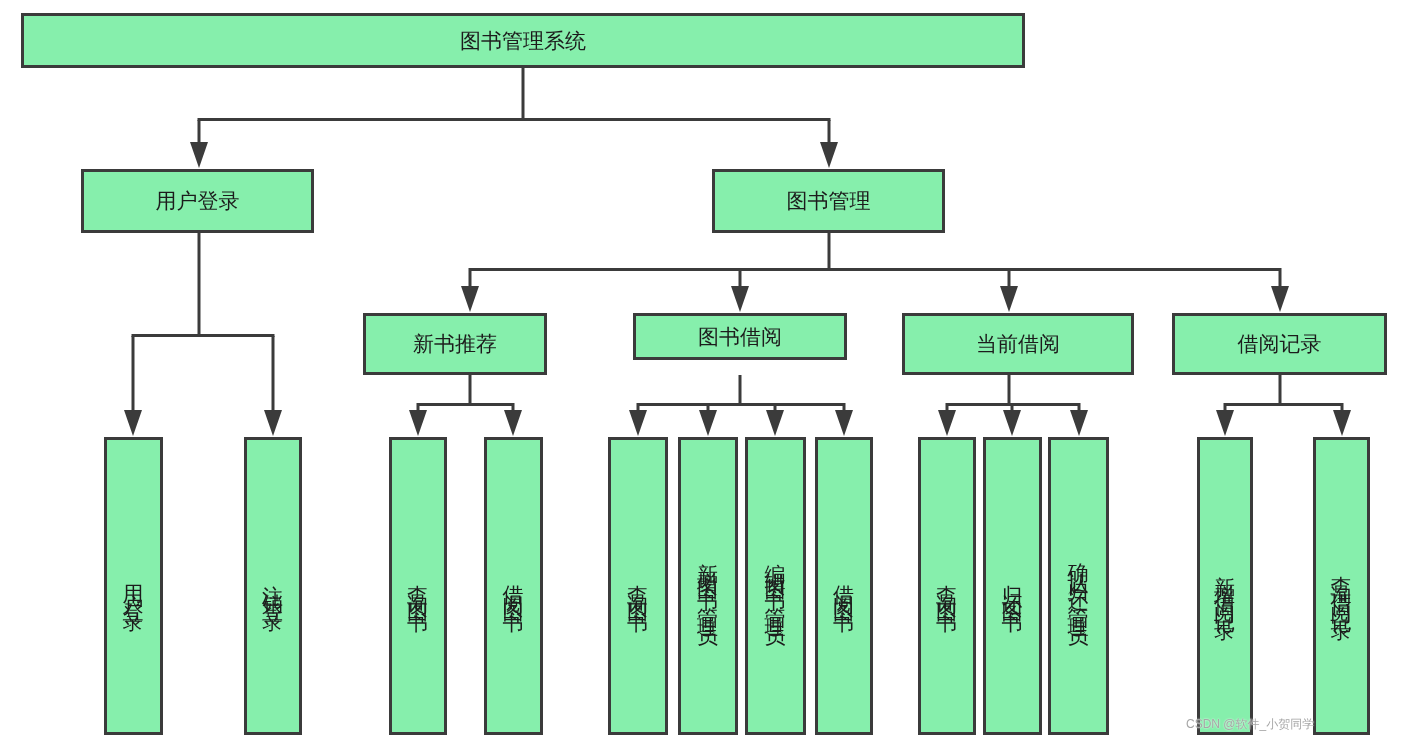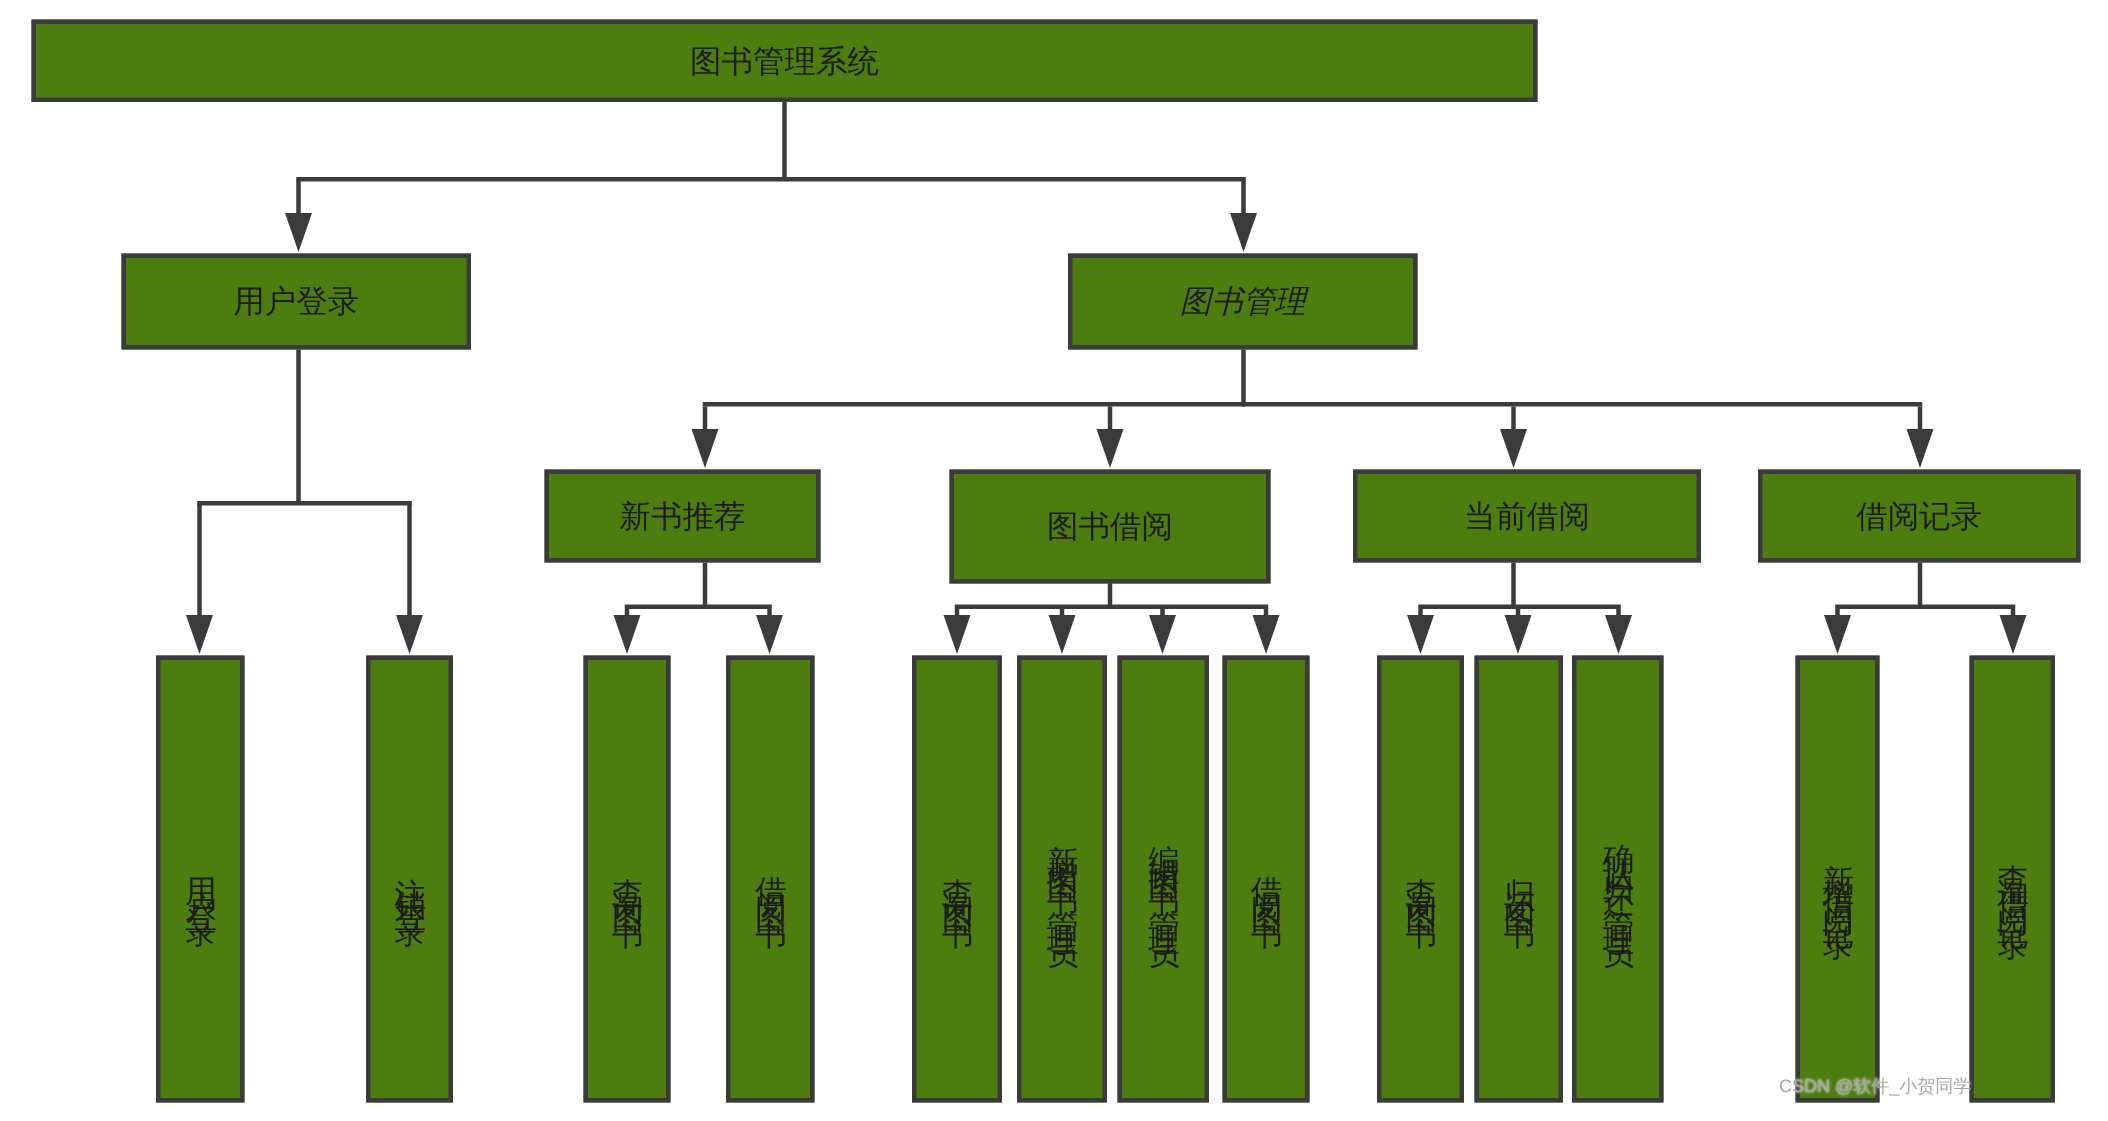--- a/index.html
+++ b/index.html
@@ -5,41 +5,41 @@
   html, body { margin:0; padding:0; }
   body {
     width:1405px; height:747px; position:relative; overflow:hidden;
     background:#ffffff;
     font-family:"Liberation Sans", sans-serif;
   }
   #diagram { position:absolute; left:0; top:0; width:1405px; height:747px; }
   svg.wires { position:absolute; left:0; top:0; z-index:1; }
   .box {
     position:absolute; box-sizing:border-box;
-    border:3px solid #3b3b3b; background:#4d7c0f;
+    border:3px solid #3b3b3b; background:#86efac;
     display:flex; align-items:center; justify-content:center;
     color:#1c1c1c; font-size:21px; z-index:2;
     white-space:nowrap;
   }
   .leaf { top:437px; height:298px; }
   .leaf .vtext {
     writing-mode:vertical-lr;
     text-orientation:upright;
     letter-spacing:9px;
     line-height:1;
     font-size:21px;
   }
   
   #n-root { left:21px;  top:13px;  width:1004px; height:55px; }
   
   #n-l2a  { left:81px;  top:169px; width:233px; height:64px; }
-  #n-l2b  { left:712px; top:169px; width:233px; height:64px;font-style:italic; }
+  #n-l2b  { left:712px; top:169px; width:233px; height:64px; }
   
   #n-l3a  { left:363px;  top:313px; width:184px; height:62px; }
-  #n-l3b  { left:633px;  top:313px; width:214px; height:76px;align-items:center; }
+  #n-l3b  { left:633px;  top:313px; width:214px; height:47px;align-items:center; }
   #n-l3c  { left:902px;  top:313px; width:232px; height:62px; }
   #n-l3d  { left:1172px; top:313px; width:215px; height:62px; }
   
   #lf-a1 { left:104px;  width:59px; }
   #lf-a2 { left:244px;  width:58px; }
   #lf-b1 { left:389px;  width:58px; }
   #lf-b2 { left:484px;  width:59px; }
   #lf-c1 { left:608px;  width:60px; }
   #lf-c2 { left:678px;  width:60px; }
   #lf-c3 { left:745px;  width:61px; }

